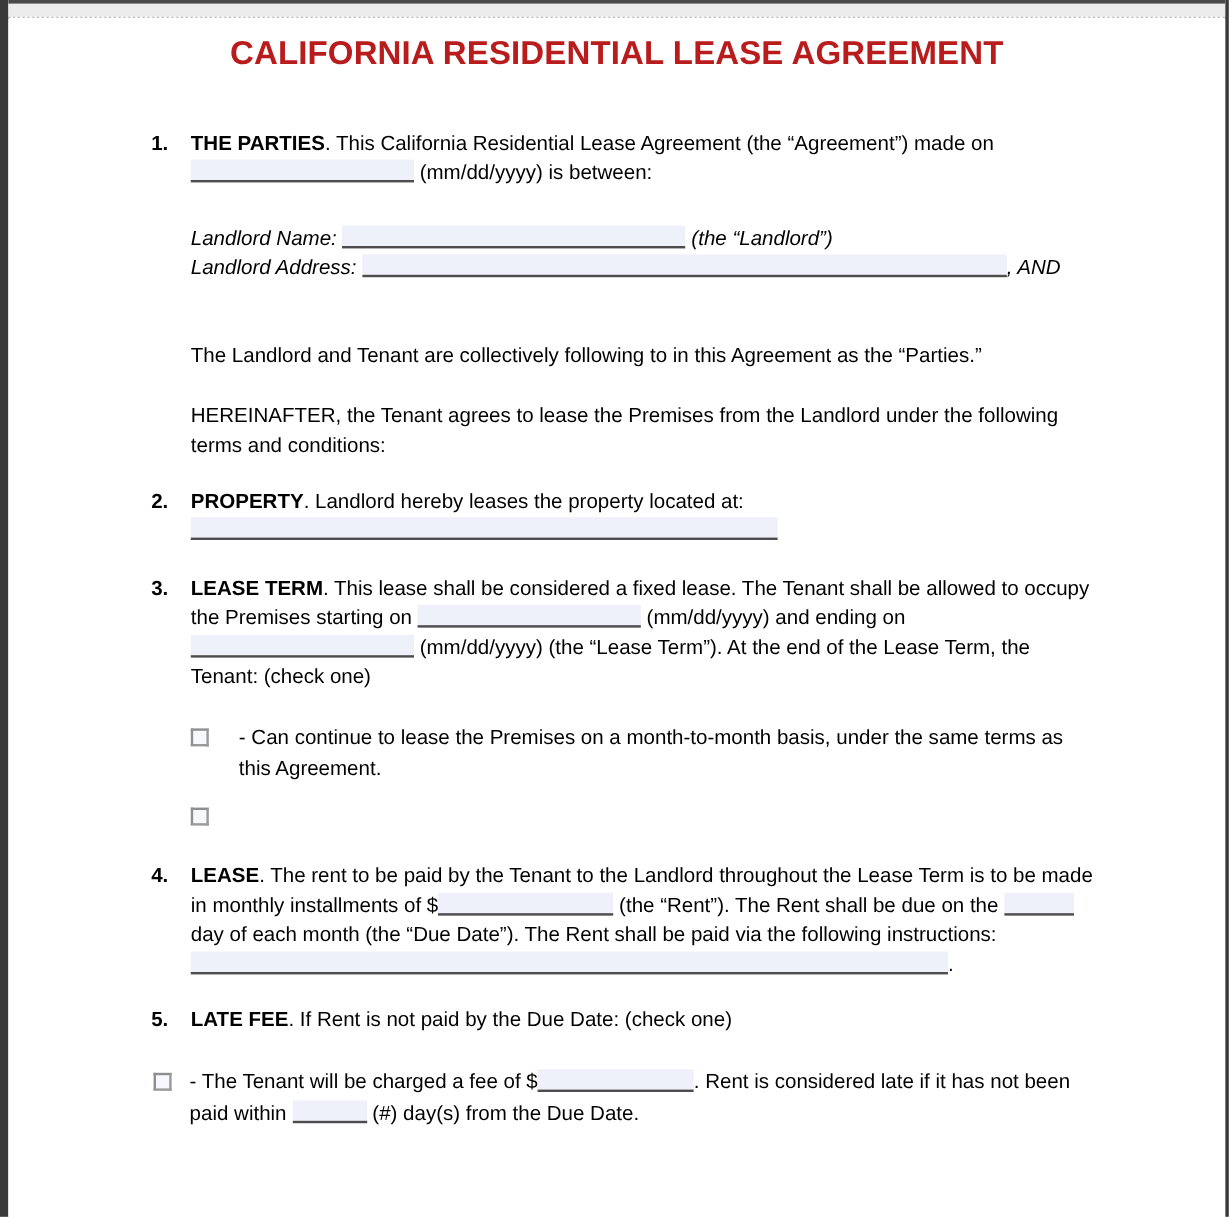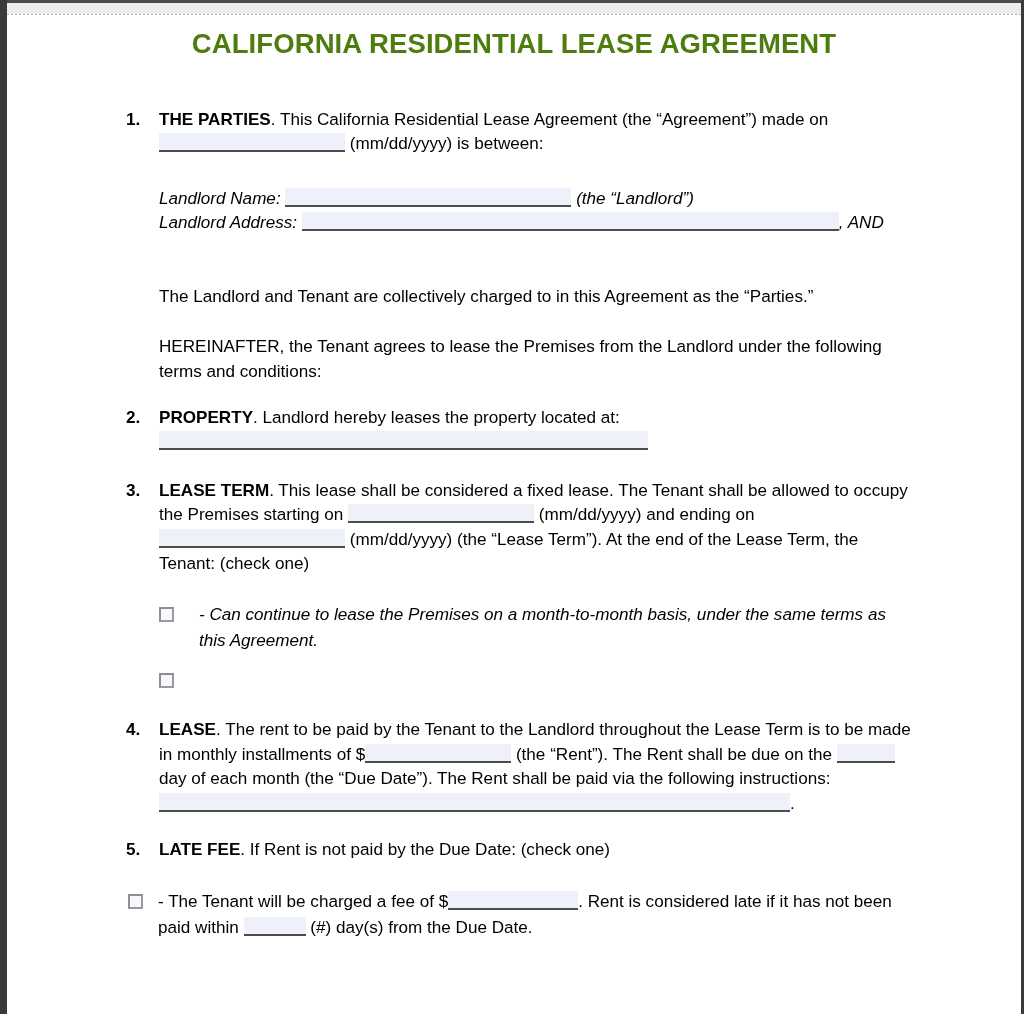--- a/index.html
+++ b/index.html
@@ -44,21 +44,21 @@
     padding: 0;
   }
 
   h1#doc-title {
     margin: 0;
     padding-top: 12px;
     text-align: center;
     font-size: 27.5px;
     font-weight: bold;
     letter-spacing: 0.1px;
-    color: #4d7c0f;
+    color: #b91c1c;
   }
 
   #body-wrap {
     margin-top: 48px;
     padding-left: 113px;
     padding-right: 108px;
   }
 
   
   .clause {
@@ -118,21 +118,21 @@
     display: inline-block;
     width: 15px; height: 15px;
     background: #f7f8fd;
     border: 2px solid #9a9a9a;
     border-top-color: #8f8f8f;
     border-left-color: #8f8f8f;
     vertical-align: -2px;
     margin-right: 3px;
   }
 
-  .opt-wrap { padding-left: 39px; font-style: italic; }
+  .opt-wrap { padding-left: 39px; }
   .opt-line { font-size: 17.1px; line-height: 26px; }
   .opt-hang { padding-left: 40px; text-indent: -40px; }
 </style>
 </head>
 <body>
 
 <div id="viewport">
 
   <div id="top-bar"></div>
   <div id="top-dots"></div>
@@ -162,21 +162,21 @@
       <div class="party-row tight">
         <span>Landlord Address:</span>
         <span class="blank b-lladdr"></span><span>, AND</span>
       </div>
 
       <div class="sp-24"></div>
 
 
       <div class="sp-26"></div>
 
-      <div class="party-row">The Landlord and Tenant are collectively charged to in this Agreement as the “Parties.”</div>
+      <div class="party-row">The Landlord and Tenant are collectively following to in this Agreement as the “Parties.”</div>
 
       <div class="sp-26"></div>
 
       <div class="clause" style="padding-left:39px">HEREINAFTER, the Tenant agrees to lease the Premises from the Landlord under the following terms and conditions:</div>
 
       <div class="sp-22"></div>
 
       <div class="clause">
         <span class="num">2.</span>
         <span class="lbl-bold">PROPERTY</span><span>. Landlord hereby leases the property located at:</span>

